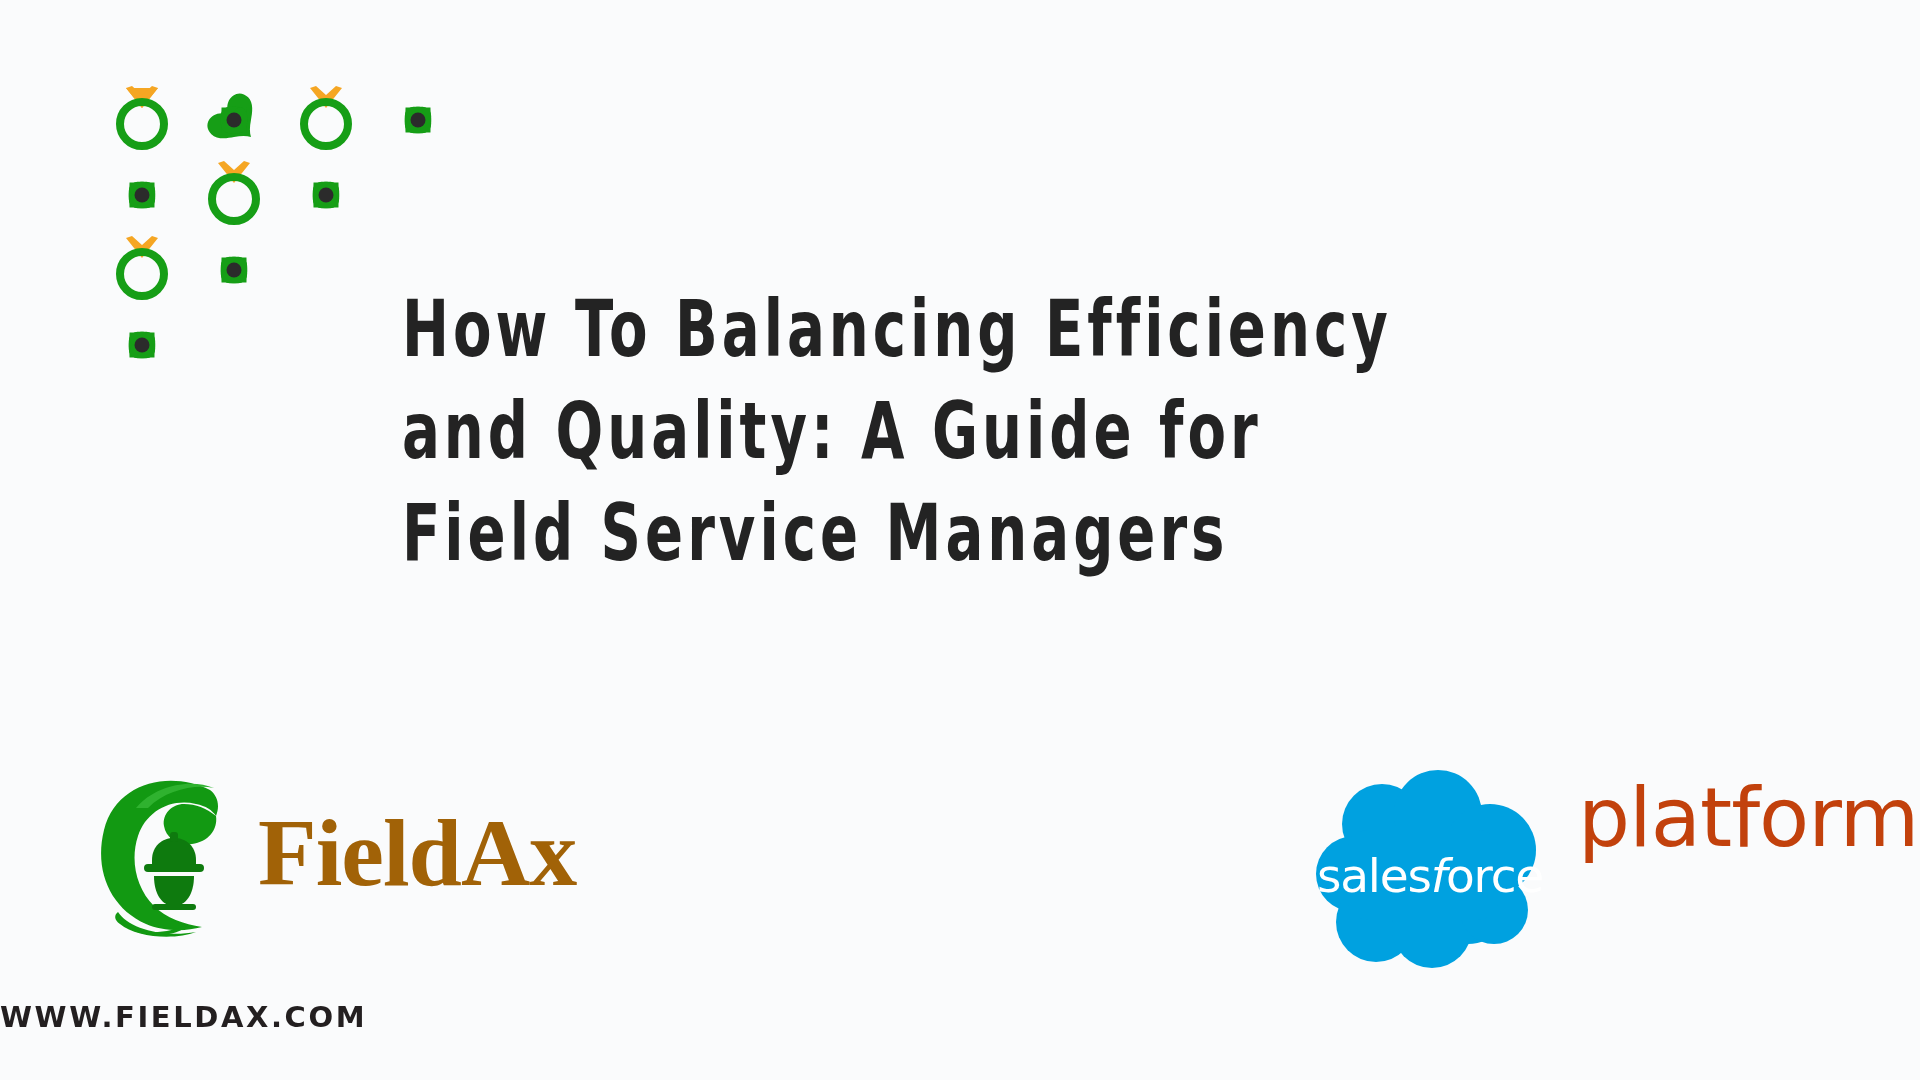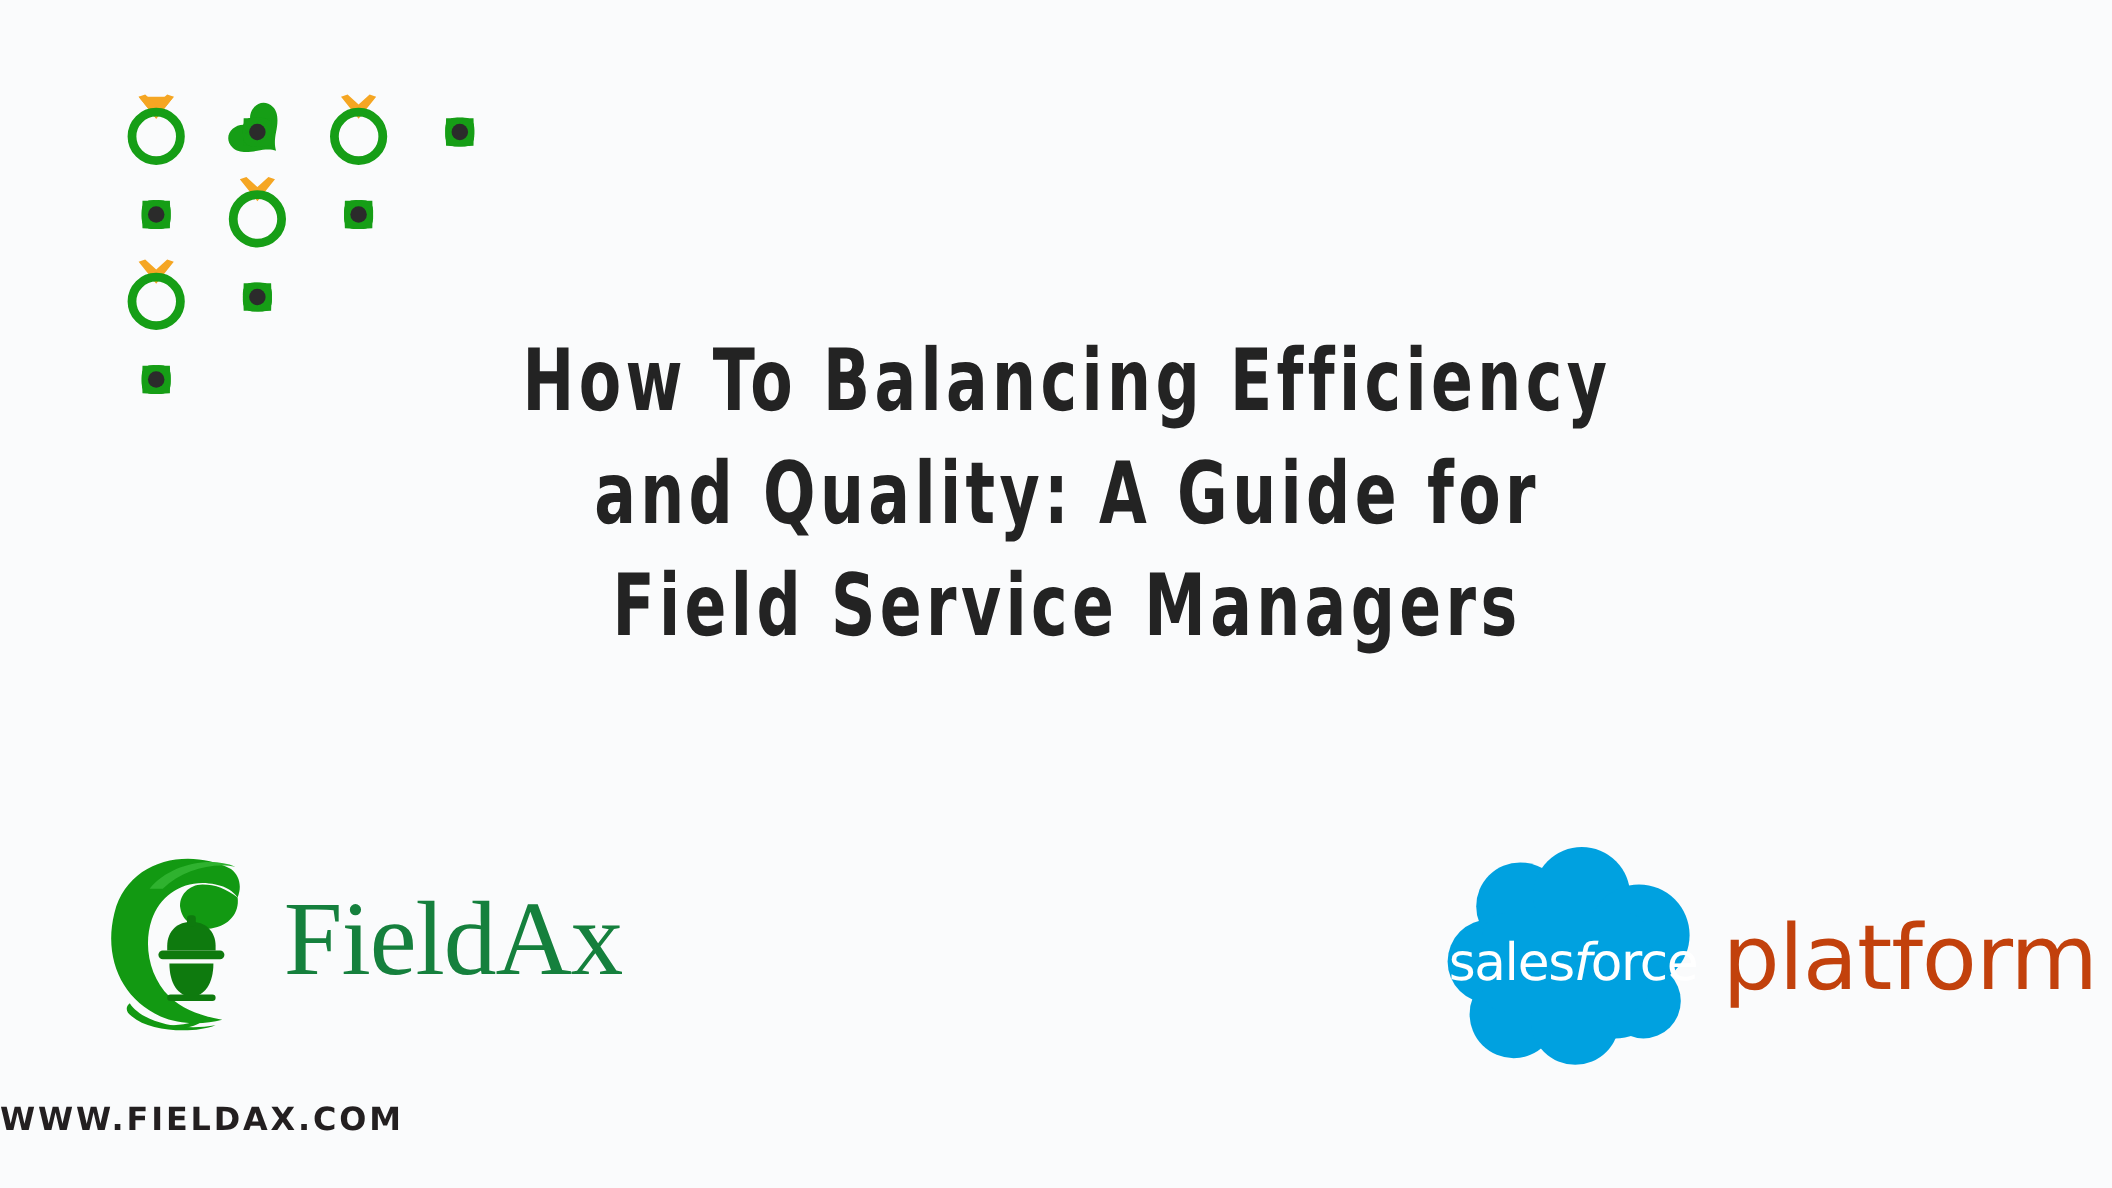--- a/index.html
+++ b/index.html
@@ -33,23 +33,23 @@
     height: 75px;
     position: relative;
     flex: 0 0 92px;
   }
   .deco-cell svg { display: block; }
 
   
   #title-block {
     position: absolute;
     left: 260px;
-    top: 296px;
+    top: 278px;
     width: 1420px;
-    text-align: center;
+    text-align: left;
   }
   .title-line {
     font-family: "DejaVu Sans Condensed", "Liberation Sans Narrow", "Liberation Sans", sans-serif;
     font-weight: 700;
     font-size: 78px;
     line-height: 102px;
     letter-spacing: 5px;
     color: #232323;
     white-space: nowrap;
     transform: scaleX(0.80);
@@ -61,36 +61,36 @@
     position: absolute;
     left: 92px;
     top: 772px;
     display: flex;
     align-items: center;
     gap: 6px;
   }
   #fieldax-mark { width: 160px; height: 168px; display: block; }
   #fieldax-wordmark {
     font-family: "Liberation Serif", "DejaVu Serif", serif;
-    font-weight: 400;
+    font-weight: 700;
     font-size: 96px;
     line-height: 1;
-    color: #15803d;
+    color: #a16207;
     letter-spacing: -1px;
     padding-bottom: 6px;
   }
 
   
   #salesforce-logo {
     position: absolute;
     left: 1308px;
     top: 770px;
     display: flex;
-    align-items: center;
-    gap: 2px;
+    align-items: flex-start;
+    gap: 14px;
   }
   #sf-cloud-wrap { position: relative; width: 250px; height: 210px; }
   #sf-cloud-wrap svg { display: block; }
   #sf-wordmark-white {
     position: absolute;
     left: 0; right: 0;
     top: 50%;
     transform: translateY(-50%);
     text-align: center;
     font-family: "DejaVu Sans", sans-serif;

